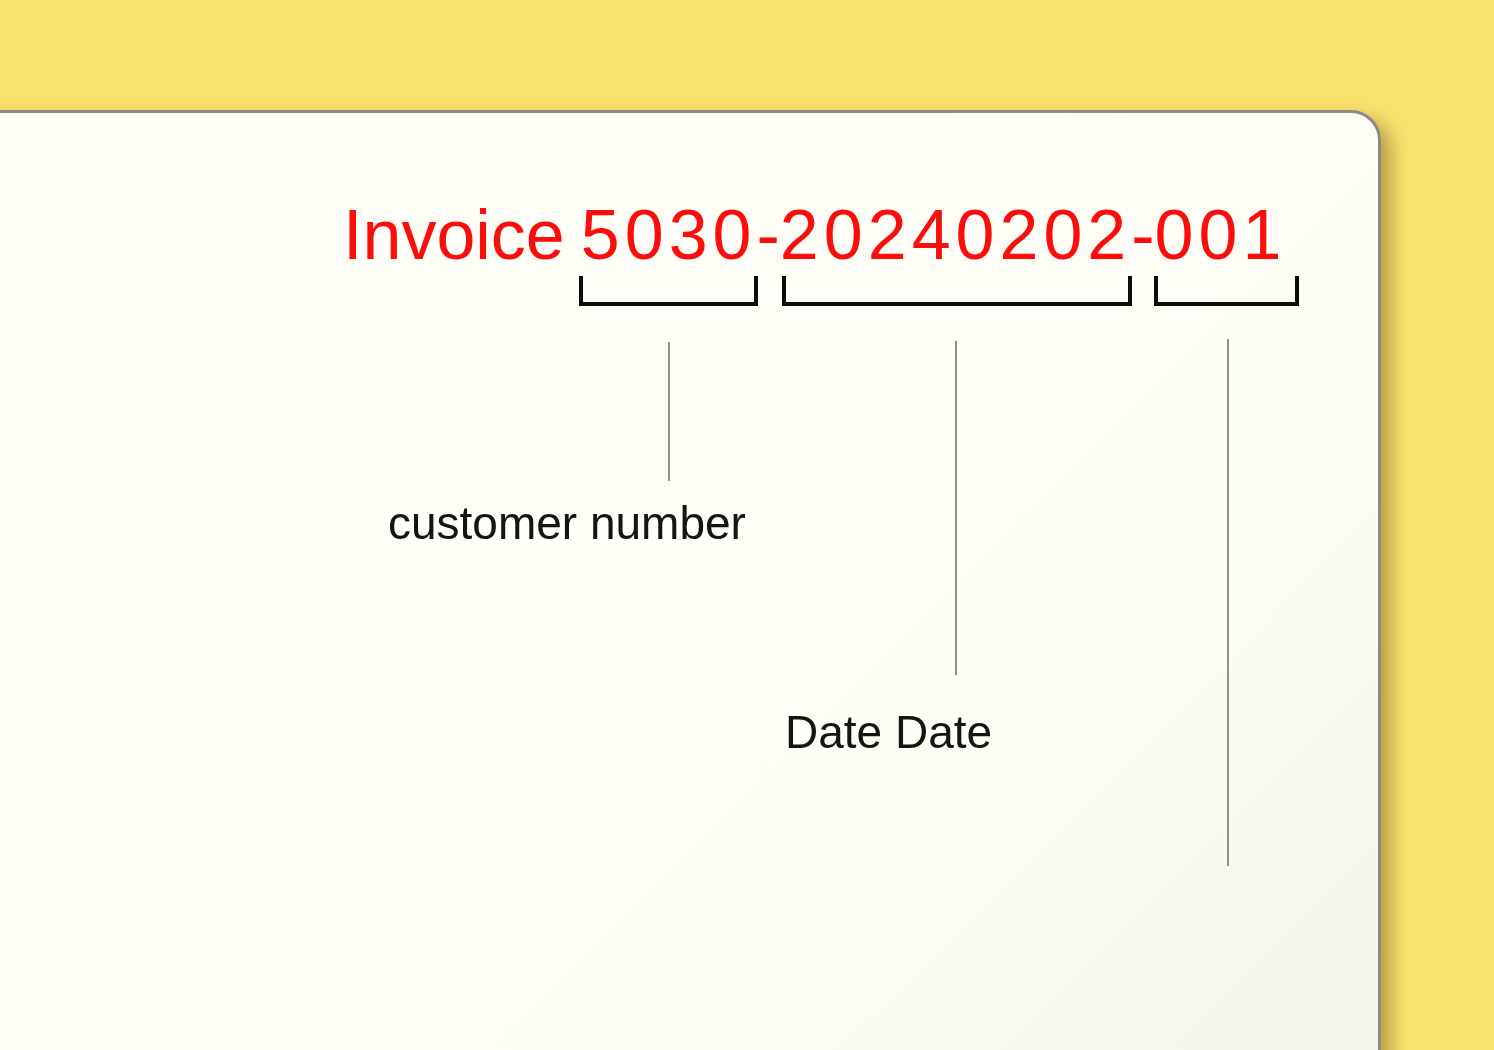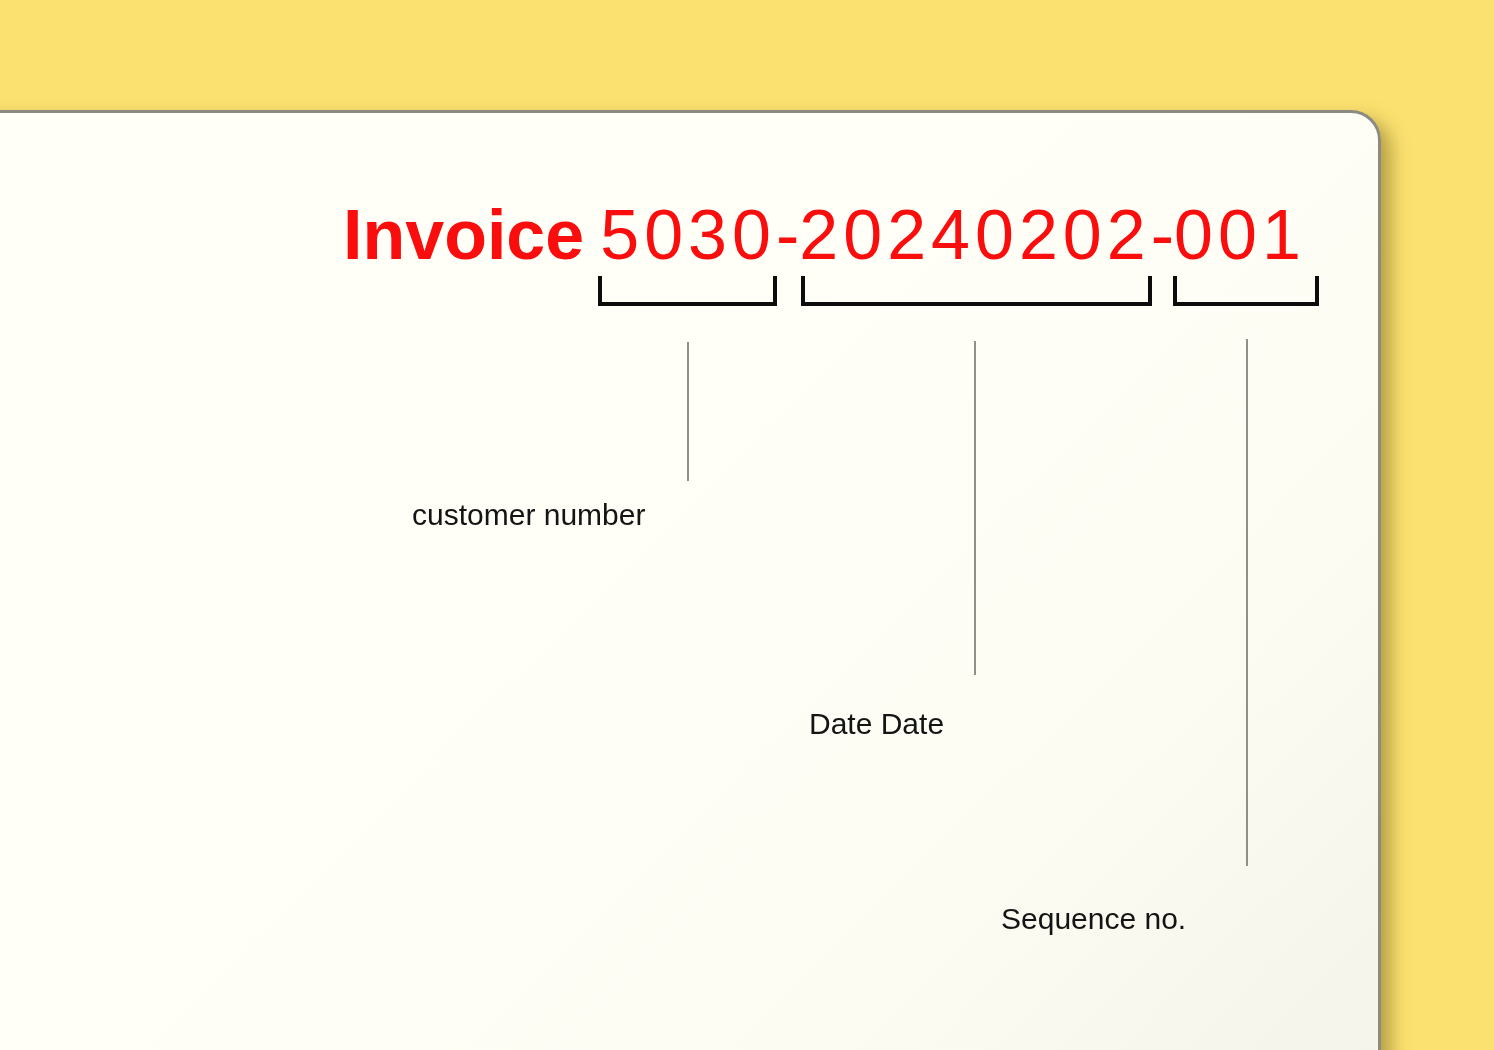--- a/index.html
+++ b/index.html
@@ -29,21 +29,21 @@
   .title-line {
     position: absolute;
     left: 343px;
     top: 200px;
     font-size: 70px;
     line-height: 1;
     color: #f90d0d;
     white-space: nowrap;
     z-index: 2;
   }
-  .title-prefix { margin-right: 16px; font-weight: bold; }
+  .title-prefix { margin-right: 16px; }
   .seg-wrap {
     position: relative;
     display: inline-block;
     letter-spacing: 5px;
   }
   .sep { letter-spacing: 0; }
 
   .bracket {
     position: absolute;
     top: 76px;
@@ -62,41 +62,39 @@
     left: 50%;
     width: 2px;
     background: #90908a;
   }
   .seg-customer .drop-line { top: 142px; height: 139px; margin-left: -1px; }
   .seg-date     .drop-line { top: 141px; height: 334px; margin-left: -1px; }
   .seg-seq      .drop-line { top: 139px; height: 527px; margin-left: 6px; }
 
   .label {
     position: absolute;
-    font-size: 30px;
+    font-size: 46px;
     line-height: 1;
     color: #141414;
     white-space: nowrap;
     z-index: 2;
-    margin-left: 24px;
   }
   .label-customer { left: 388px; top: 500px; }
   .label-date     { left: 785px; top: 709px; }
   .label-seq      { left: 977px; top: 904px; }
 </style>
 </head>
 <body>
 
 <div class="stage" style="background: rgb(251, 225, 112);">
 
   <div class="card" style="border-color: rgb(139, 139, 132);"></div>
 
   <div class="title-line" style="color: rgb(249, 13, 13);">
     <span class="title-prefix">Invoice</span><span class="seg-wrap seg-customer"><span class="seg-text">5030</span><span class="bracket" style="border-color: rgb(12, 12, 12);"></span><span class="drop-line" style="background: rgb(144, 144, 138);"></span></span><span class="sep">-</span><span class="seg-wrap seg-date"><span class="seg-text">20240202</span><span class="bracket" style="border-color: rgb(12, 12, 12);"></span><span class="drop-line" style="background: rgb(144, 144, 138);"></span></span><span class="sep">-</span><span class="seg-wrap seg-seq"><span class="seg-text">001</span><span class="bracket" style="border-color: rgb(12, 12, 12);"></span><span class="drop-line" style="background: rgb(144, 144, 138);"></span></span>
   </div>
 
   <div class="label label-customer" style="color: rgb(20, 20, 20);">customer number</div>
 
   <div class="label label-date" style="color: rgb(20, 20, 20);">Date Date</div>
 
-  <div class="label label-seq" style="color: rgb(20, 20, 20);">Sequence no.</div>
 
 </div>
 
 </body></html>

